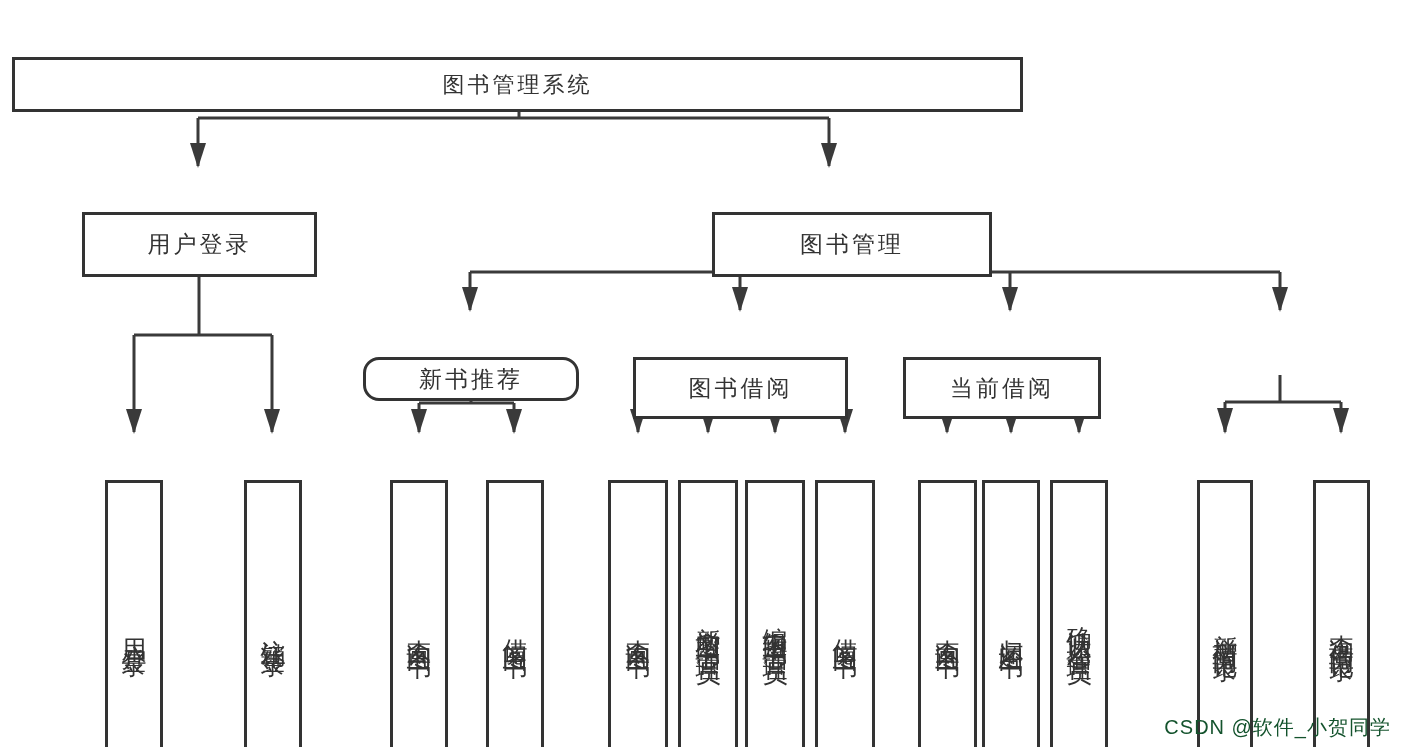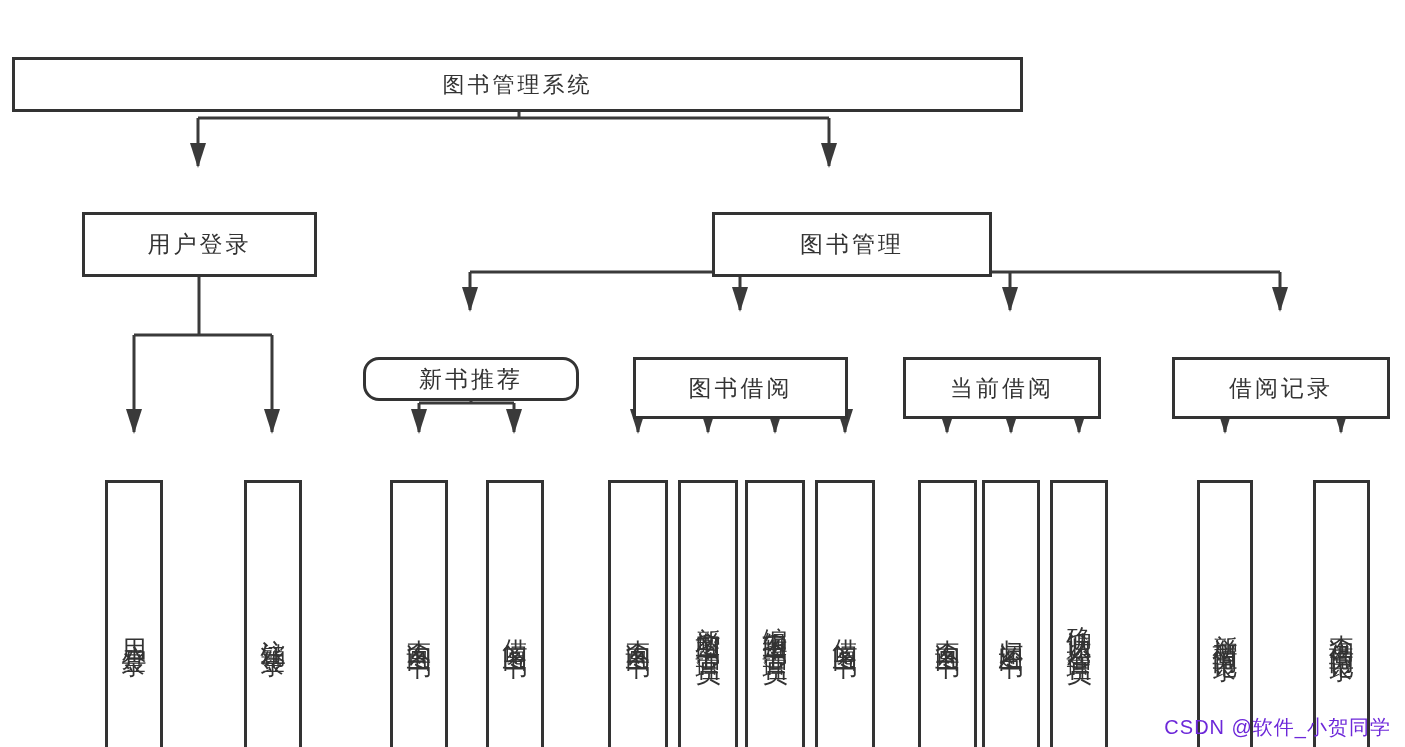--- a/index.html
+++ b/index.html
@@ -60,21 +60,21 @@
     letter-spacing: 5px;
     line-height: 1;
     color: #333333;
   }
   .watermark {
     position: absolute;
     right: 14px;
     top: 714px;
     font-size: 20px;
     letter-spacing: 1px;
-    color: #6d28d9;
+    color: #14532d;
     white-space: nowrap;
     z-index: 3;
   }
 </style>
 </head>
 <body>
 
 <div class="stage">
 
   <svg class="connectors" width="1405" height="747" viewBox="0 0 1405 747">
@@ -126,23 +126,20 @@
 
   <div class="node" style="left:363px; top:313px; width:216px; height:44px;border-radius:16px;">
     <span class="hlabel">新书推荐</span>
   </div>
   <div class="node" style="left:633px; top:313px; width:215px; height:62px;">
     <span class="hlabel">图书借阅</span>
   </div>
   <div class="node" style="left:903px; top:313px; width:198px; height:62px;">
     <span class="hlabel">当前借阅</span>
   </div>
-  <div class="node" style="left:1172px; top:313px; width:218px; height:62px;">
-    <span class="hlabel">借阅记录</span>
-  </div>
 
   <div class="node leaf" style="left:105px; width:58px;">
     <span class="vlabel">用户登录</span>
   </div>
   <div class="node leaf" style="left:244px; width:58px;">
     <span class="vlabel">注销登录</span>
   </div>
 
   <div class="node leaf" style="left:390px; width:58px;">
     <span class="vlabel">查询图书</span>

